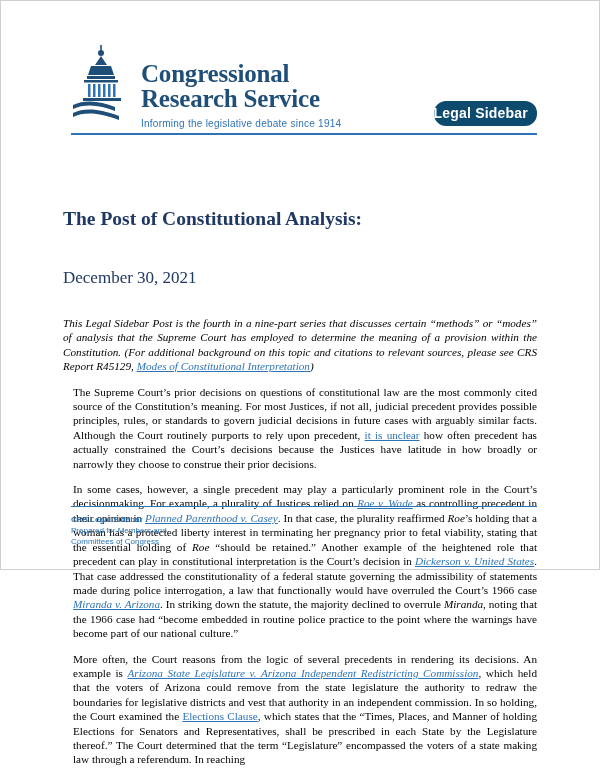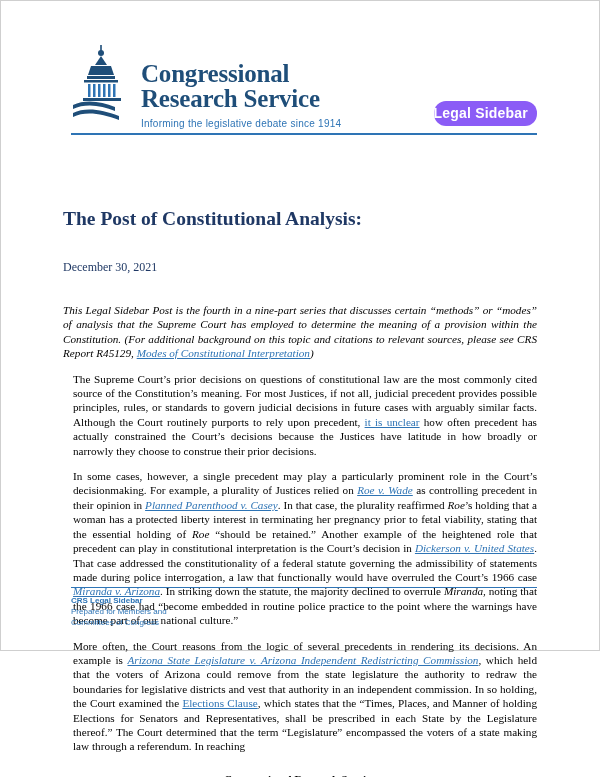--- a/index.html
+++ b/index.html
@@ -10,21 +10,21 @@
     width: 600px;
     height: 777px;
     background: #ffffff;
     font-family: "Liberation Serif", serif;
     color: #000000;
     overflow: hidden;
   }
   .page {
     position: relative;
     width: 600px;
-    height: 651px;
+    height: 570px;
     box-sizing: border-box;
     padding: 40px 62px 0 62px;
     border: 1px solid #cfcfcf;
   }
 
   
   .masthead {
     position: relative;
     height: 104px;
   }
@@ -65,21 +65,21 @@
     left: 8px;
     right: 0;
     top: 92px;
     height: 2px;
     background: #2e74b5;
   }
   .sidebar-badge {
     position: absolute;
     right: 0;
     top: 60px;
-    background: #8b5cf6;
+    background: #0c4a6e;
     color: #ffffff;
     font-family: "Liberation Sans", sans-serif;
     font-weight: bold;
     font-size: 14px;
     letter-spacing: 0.2px;
     padding: 4px 9px 5px 0;
     border-radius: 12px;
   }
 
   
@@ -88,23 +88,23 @@
     font-family: "Liberation Serif", serif;
     font-weight: bold;
     font-size: 19.5px;
     line-height: 27px;
     color: #1f3864;
   }
   .doc-title .tline {
     display: block;
   }
   .doc-date {
-    margin-top: 28px;
-    font-family: "Liberation Serif", serif;
-    font-size: 12px;
+    margin-top: 36px;
+    font-family: "Liberation Serif", serif;
+    font-size: 17px;
     color: #1f3864;
   }
 
   
   .intro {
     margin-top: 28px;
     font-style: italic;
     font-size: 11.2px;
     line-height: 14.4px;
     text-align: justify;

